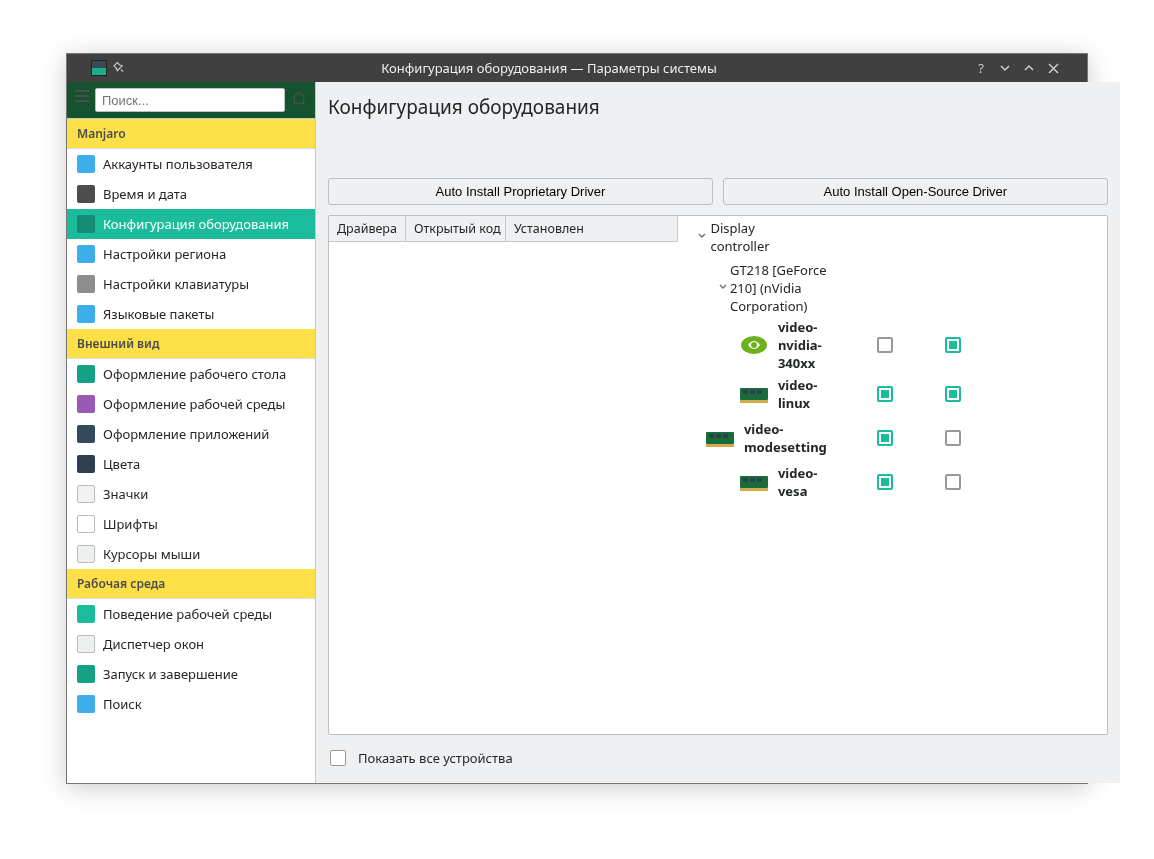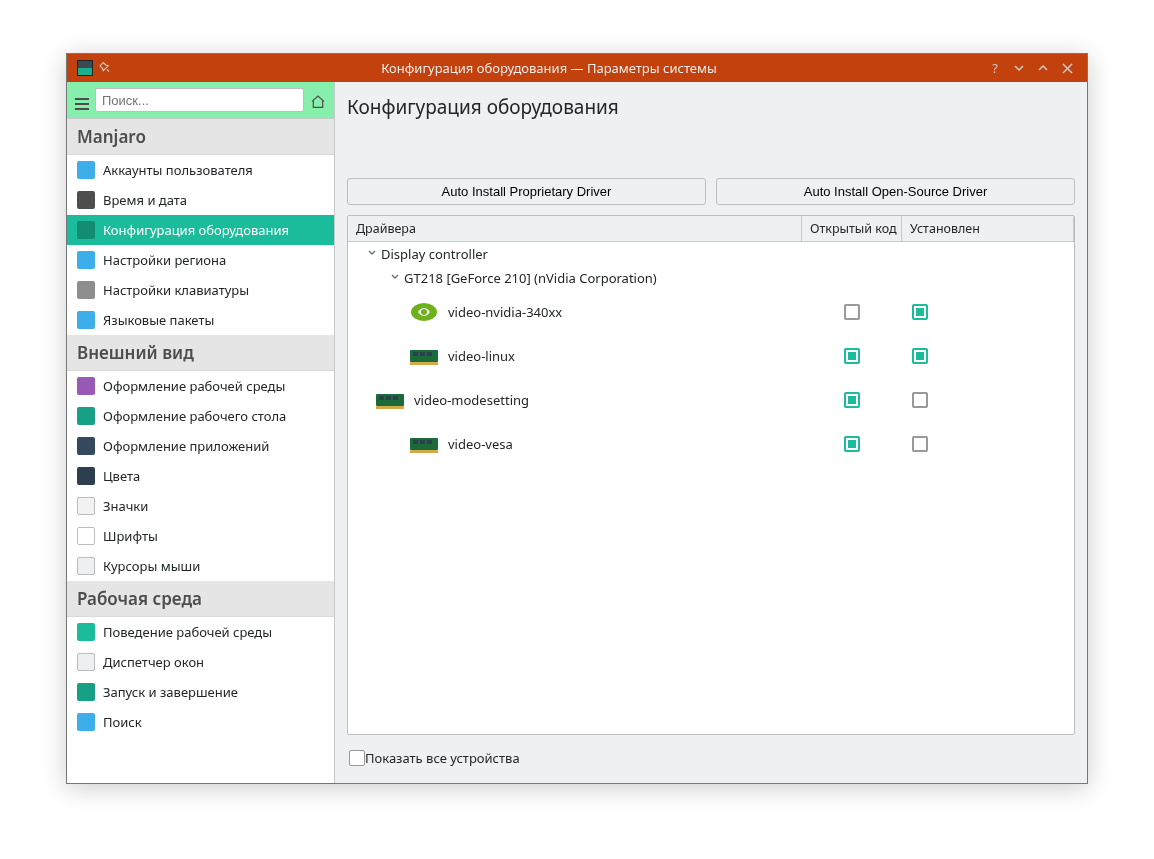--- a/index.html
+++ b/index.html
@@ -16,26 +16,26 @@
     position: absolute;
     left: 66px; top: 53px;
     width: 1022px; height: 731px;
     background: #eff0f1;
     border: 1px solid #777;
     box-shadow: 0 4px 24px rgba(0,0,0,.2);
     display: flex;
     flex-direction: column;
   }
   .titlebar {
-    background: #c2410c;
+    background: #404040;
     color: #eee;
     height: 28px;
     display: flex;
     align-items: center;
-    padding: 0 10px;
+    padding: 0 24px;
     gap: 4px;
     flex-shrink: 0;
   }
   .titlebar .app-icon {
     width: 16px; height: 16px;
     background: linear-gradient(180deg,#3b4a52 50%,#1aaf8a 50%);
     border: 1px solid #222;
     margin-right: 2px;
   }
   .titlebar .pin-icon {
@@ -61,25 +61,25 @@
   }
   .sidebar {
     width: 268px;
     background: #fff;
     border-right: 1px solid #c6c9cc;
     display: flex;
     flex-direction: column;
   }
   .search-row {
     display: flex;
-    align-items: flex-end;
+    align-items: flex-start;
     gap: 4px;
     padding: 6px;
     border-bottom: 1px solid #c6c9cc;
-    background: #86efac;
+    background: #14532d;
   }
   .hamburger {
     width: 18px; display: flex; flex-direction: column; gap: 3px;
     cursor: pointer;
     padding: 2px;
   }
   .hamburger span { height: 2px; background: #4d4d4d; }
   .search-input {
     flex: 1;
     height: 24px;
@@ -96,23 +96,23 @@
   }
   .nav-scroll {
     flex: 1;
     overflow-y: auto;
     position: relative;
   }
   .nav-scroll::-webkit-scrollbar { width: 10px; }
   .nav-scroll::-webkit-scrollbar-thumb { background: #bcbebf; border-radius: 5px; }
   .nav-scroll::-webkit-scrollbar-track { background: #eff0f1; }
   .cat-header {
-    background: #e5e5e5;
+    background: #fde047;
     color: #4d4d4d;
-    font-size: 17px;
+    font-size: 12px;
     font-weight: 600;
     padding: 6px 10px;
     border-bottom: 1px solid #d9dadb;
   }
   .nav-item {
     display: flex;
     align-items: center;
     gap: 8px;
     padding: 6px 10px;
     cursor: pointer;
@@ -152,21 +152,20 @@
     border-radius: 3px;
     font-size: 13px;
     cursor: pointer;
   }
   .table {
     flex: 1;
     background: #fff;
     border: 1px solid #bcbebf;
     border-radius: 2px;
     display: flex;
-    flex-direction: column;
     overflow: hidden;
   }
   .thead {
     display: flex;
     background: #eff0f1;
     border-bottom: 1px solid #c6c9cc;
     height: 26px;
     align-items: center;
     font-size: 12.5px;
   }
@@ -181,40 +180,40 @@
   .cell-inst { width: 172px; display:flex; justify-content:flex-start; padding-left:10px; }
   .chev {
     width: 14px; text-align:center; color:#6c6f73;
     cursor:pointer;
     font-size: 10px;
   }
   .driver-icon {
     width: 32px; height: 24px;
     margin: 4px 8px 4px 2px;
   }
-  .driver-row { min-height: 44px; }
+  .driver-row { min-height: 44px; font-weight: bold; }
   .checkbox {
     width: 16px; height: 16px;
     border: 2px solid #1abc9c;
     border-radius: 2px;
     position: relative;
     background: #fff;
     cursor:pointer;
   }
   .checkbox.unchecked { border-color: #999; }
   .checkbox.filled::after {
     content:"";
     position:absolute;
     inset: 2px;
     background: #1abc9c;
   }
   .group-row { padding: 3px 13px; }
   .sub-row { padding: 3px 0; }
   .footer-check {
-    display: flex; align-items: center; gap: 0;
+    display: flex; align-items: center; gap: 12px;
     padding: 4px 2px;
     font-size: 13px;
   }
   .plain-check {
     width: 16px; height: 16px;
     border: 1px solid #999;
     border-radius: 2px;
     background:#fff;
   }
 </style>
@@ -284,26 +283,26 @@
           <div class="nav-item">
             <div class="icon" style="background: rgb(142, 142, 142);"></div>
             <span>Настройки клавиатуры</span>
           </div>
           <div class="nav-item">
             <div class="icon" style="background: rgb(61, 174, 233);"></div>
             <span>Языковые пакеты</span>
           </div>
           <div class="cat-header">Внешний вид</div>
           <div class="nav-item">
+            <div class="icon" style="background: rgb(22, 160, 133);"></div>
+            <span>Оформление рабочего стола</span>
+          </div>
+          <div class="nav-item">
             <div class="icon" style="background: rgb(155, 89, 182);"></div>
             <span>Оформление рабочей среды</span>
-          </div>
-          <div class="nav-item">
-            <div class="icon" style="background: rgb(22, 160, 133);"></div>
-            <span>Оформление рабочего стола</span>
           </div>
           <div class="nav-item">
             <div class="icon" style="background: rgb(52, 73, 94);"></div>
             <span>Оформление приложений</span>
           </div>
           <div class="nav-item">
             <div class="icon" style="background: rgb(44, 62, 80);"></div>
             <span>Цвета</span>
           </div>
           <div class="nav-item">

